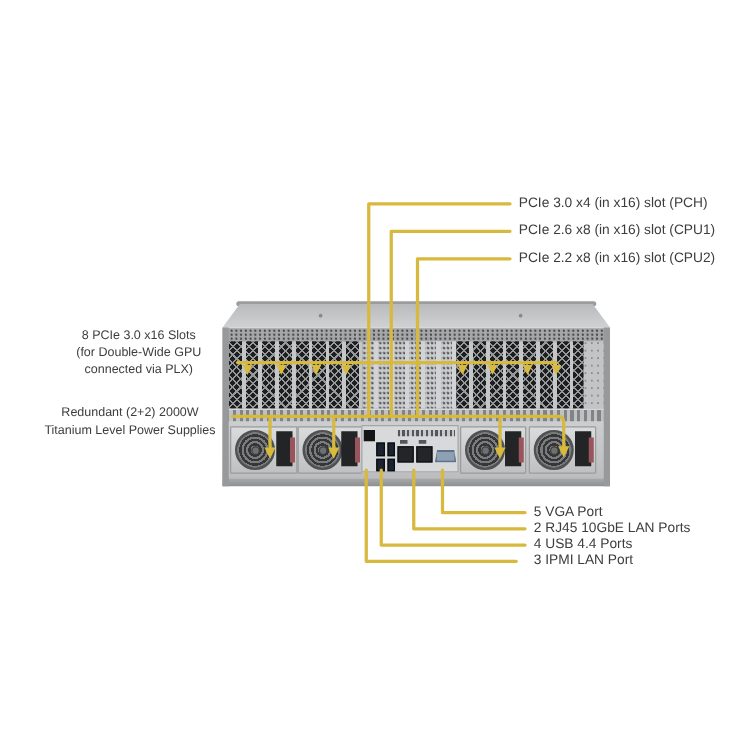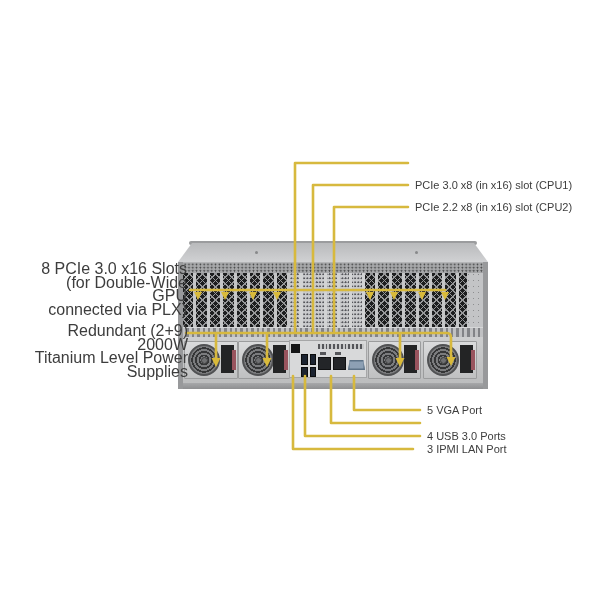--- a/index.html
+++ b/index.html
@@ -61,21 +61,21 @@
   .io-vent{position:absolute;left:28px;top:3px;width:46px;height:5px;background-color:#c8c9ca;
        background-image:repeating-linear-gradient(90deg,#55565a 0 1.8px,rgba(0,0,0,0) 1.8px 3.8px);}
   .io-dash{position:absolute;top:11px;width:6px;height:3px;background:#55565a;}
   .rj45{position:absolute;top:16px;width:13px;height:13px;background:#232528;border:1px solid #101112;box-sizing:border-box;}
   .vga-port{position:absolute;left:58px;top:19px;width:17px;height:10px;background:#8da0b4;
        clip-path:polygon(10% 0,90% 0,100% 100%,0 100%);box-shadow:inset 0 0 0 1.5px #5d7286;}
   
   .lbl{position:absolute;font-size:11px;line-height:13px;color:#3d3d3d;white-space:pre-line;}
   .vcenter{transform:translateY(-50%);}
   .tcenter{text-align:center;}
-  .lbl-left{font-size:16px;line-height:13.5px;text-align:right;}
+  .lbl-left{font-size:10px;line-height:13.5px;}
   svg.overlay{position:absolute;left:0;top:0;pointer-events:none;}
 </style>
 </head>
 <body>
 
 <div class="canvas">
 
   <div class="chassis">
     <div class="lid-rim"></div>
     <div class="lid"></div>
@@ -158,26 +158,28 @@
       <path d="M390 292 L398 292 L394 300 Z"></path>
       <path d="M418 292 L426 292 L422 300 Z"></path>
       <path d="M441 292 L449 292 L445 300 Z"></path>
       <path d="M211.5 358 L220.5 358 L216 367 Z"></path>
       <path d="M262.5 358 L271.5 358 L267 367 Z"></path>
       <path d="M395.5 358 L404.5 358 L400 367 Z"></path>
       <path d="M446.5 357 L455.5 357 L451 366 Z"></path>
     </g>
   </svg>
 
-  <div class="lbl vcenter" style="left:415px;top:185px">PCIe 3.0 x8 (in x16) slot (CPU1)</div>
+  <div class="lbl vcenter" style="left:415px;top:163px">PCIe 3.0 x4 (in x16) slot (PCH)</div>
+  <div class="lbl vcenter" style="left:415px;top:185px">PCIe 2.6 x8 (in x16) slot (CPU1)</div>
   <div class="lbl vcenter" style="left:415px;top:207px">PCIe 2.2 x8 (in x16) slot (CPU2)</div>
 
   <div class="lbl lbl-left tcenter" style="left:35px;top:262px;width:152px">8 PCIe 3.0 x16 Slots
 (for Double-Wide GPU
 connected via PLX)</div>
-  <div class="lbl lbl-left tcenter" style="left:20px;top:324px;width:168px">Redundant (2+9) 2000W
+  <div class="lbl lbl-left tcenter" style="left:20px;top:324px;width:168px">Redundant (2+2) 2000W
 Titanium Level Power Supplies</div>
 
   <div class="lbl vcenter" style="left:427px;top:410px">5 VGA Port</div>
-  <div class="lbl vcenter" style="left:427px;top:436px">4 USB 3.0 Ports</div>
+  <div class="lbl vcenter" style="left:427px;top:423px">2 RJ45 10GbE LAN Ports</div>
+  <div class="lbl vcenter" style="left:427px;top:436px">4 USB 4.4 Ports</div>
   <div class="lbl vcenter" style="left:427px;top:449px">3 IPMI LAN Port</div>
 
 </div>
 
 </body></html>

